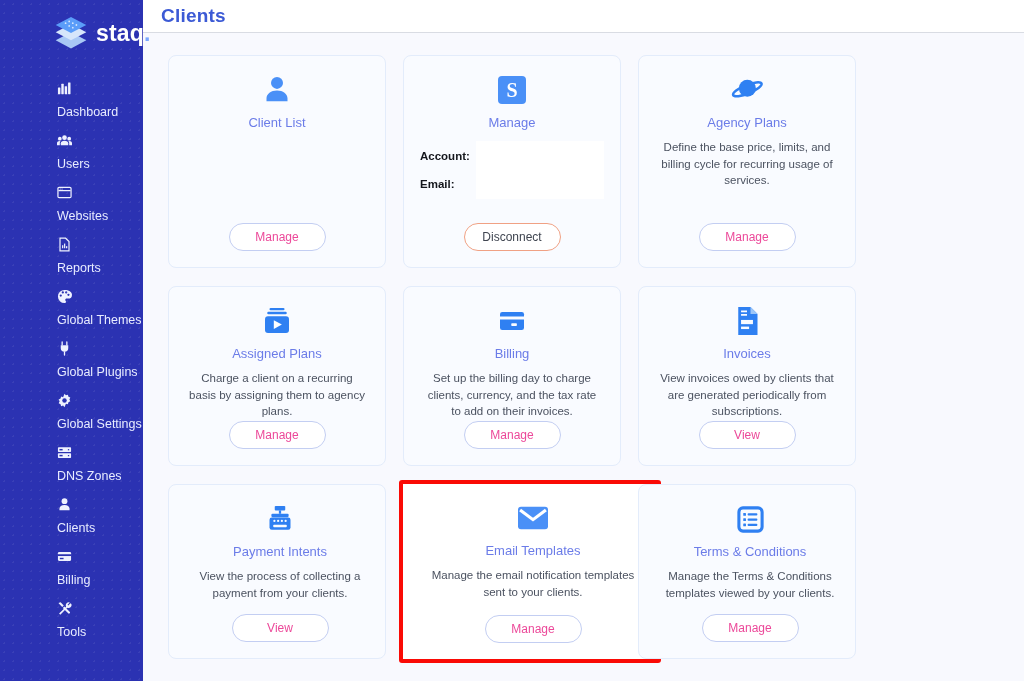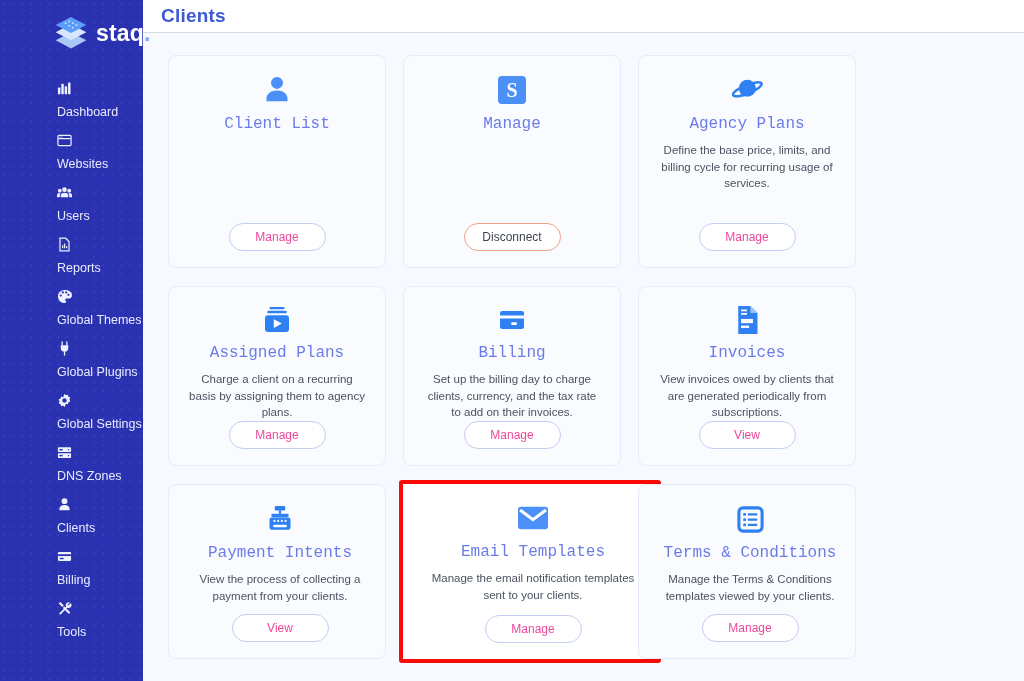--- a/index.html
+++ b/index.html
@@ -73,22 +73,22 @@
     border-radius: 3px;
     background: #ffffff;
     margin: -4px -4px;
     width: 262px;
     height: 183px;
   }
 
   .card-ico { height: 40px; display: flex; align-items: center; justify-content: center; margin-bottom: 5px; }
   .card-ico svg { display: block; }
   .card-title {
-    color: #6b7ce8; font-size: 16px;
-    margin-bottom: 9px; text-align: left; font-family: Liberation Mono, monospace;
+    color: #6b7ce8; font-size: 13px;
+    margin-bottom: 9px; text-align: left;
   }
   .card-desc {
     color: #4b5260; font-size: 11.5px; line-height: 1.45;
     text-align: center; padding: 0 4px;
   }
   .card-spacer { flex: 1 1 auto; }
   .btn {
     background: #ffffff;
     border: 1px solid #c3cef2;
     border-radius: 14px;
@@ -149,46 +149,46 @@
               <rect x="8.2" y="5.5" width="2.6" height="8.5" rx=".4"></rect>
               <rect x="11.8" y="1.5" width="2.6" height="12.5" rx=".4"></rect>
             </svg>
         </span>
         <span>Dashboard</span>
       </div>
 
       <div class="nav-item">
         <span class="nav-ico">
           <svg viewBox="0 0 16 16">
-              <rect x="1" y="2.5" width="14" height="11" rx="1.3" fill="none" stroke="#eef1ff" stroke-width="1.3"></rect>
-              <path d="M1.5 6h13" stroke="#eef1ff" stroke-width="1.3"></path>
-              <circle cx="3.4" cy="4.3" r=".6"></circle>
-              <circle cx="5.4" cy="4.3" r=".6"></circle>
-            </svg>
-        </span>
-        <span>Websites</span>
-      </div>
-
-      <div class="nav-item">
-        <span class="nav-ico">
-          <svg viewBox="0 0 16 16">
               <circle cx="8" cy="5" r="2.5"></circle>
               <circle cx="3" cy="6" r="2"></circle>
               <circle cx="13" cy="6" r="2"></circle>
               <path d="M8 8.2c-2.4 0-4 1.3-4 2.8V13h8v-2c0-1.5-1.6-2.8-4-2.8z"></path>
               <path d="M3 8.6c-1.7 0-3 1-3 2.1V13h3V10.6c0-.7.3-1.4.8-1.9A4 4 0 0 0 3 8.6z"></path>
               <path d="M13 8.6c-.3 0-.6 0-.8.1.5.5.8 1.2.8 1.9V13h3v-2.3c0-1.1-1.3-2.1-3-2.1z"></path>
             </svg>
         </span>
         <span>Users</span>
       </div>
 
       <div class="nav-item">
         <span class="nav-ico">
           <svg viewBox="0 0 16 16">
+              <rect x="1" y="2.5" width="14" height="11" rx="1.3" fill="none" stroke="#eef1ff" stroke-width="1.3"></rect>
+              <path d="M1.5 6h13" stroke="#eef1ff" stroke-width="1.3"></path>
+              <circle cx="3.4" cy="4.3" r=".6"></circle>
+              <circle cx="5.4" cy="4.3" r=".6"></circle>
+            </svg>
+        </span>
+        <span>Websites</span>
+      </div>
+
+      <div class="nav-item">
+        <span class="nav-ico">
+          <svg viewBox="0 0 16 16">
               <path d="M3.2 1.3h6l3.6 3.6v9.8H3.2z" fill="none" stroke="#eef1ff" stroke-width="1.3"></path>
               <rect x="5.4" y="8.8" width="1.3" height="3.2"></rect>
               <rect x="7.5" y="7" width="1.3" height="5"></rect>
               <rect x="9.6" y="9.8" width="1.3" height="2.2"></rect>
             </svg>
         </span>
         <span>Reports</span>
       </div>
 
       <div class="nav-item">
@@ -289,20 +289,27 @@
           <div class="card-title">Client List</div>
           <div class="card-spacer"></div>
           <button class="btn">Manage</button>
         </div>
 
         <div class="card r1">
           <div class="card-ico">
             <span class="stripe-logo">S</span>
           </div>
           <div class="card-title">Manage</div>
+          <div class="stripe-fields">
+            <div class="stripe-labels">
+              <span class="stripe-label">Account:</span>
+              <span class="stripe-label">Email:</span>
+            </div>
+            <div class="stripe-valuebox"></div>
+          </div>
           <div class="card-spacer"></div>
           <button class="btn danger">Disconnect</button>
         </div>
 
         <div class="card r1">
           <div class="card-ico">
             <svg width="34" height="32" viewBox="0 0 20 18" fill="#2f80f2">
                 <circle cx="10.2" cy="8" r="5"></circle>
                 <ellipse cx="10.2" cy="8.6" rx="9" ry="2.5" fill="none" stroke="#2f80f2" stroke-width="1.5" transform="rotate(-22 10.2 8.6)"></ellipse>
               </svg>

